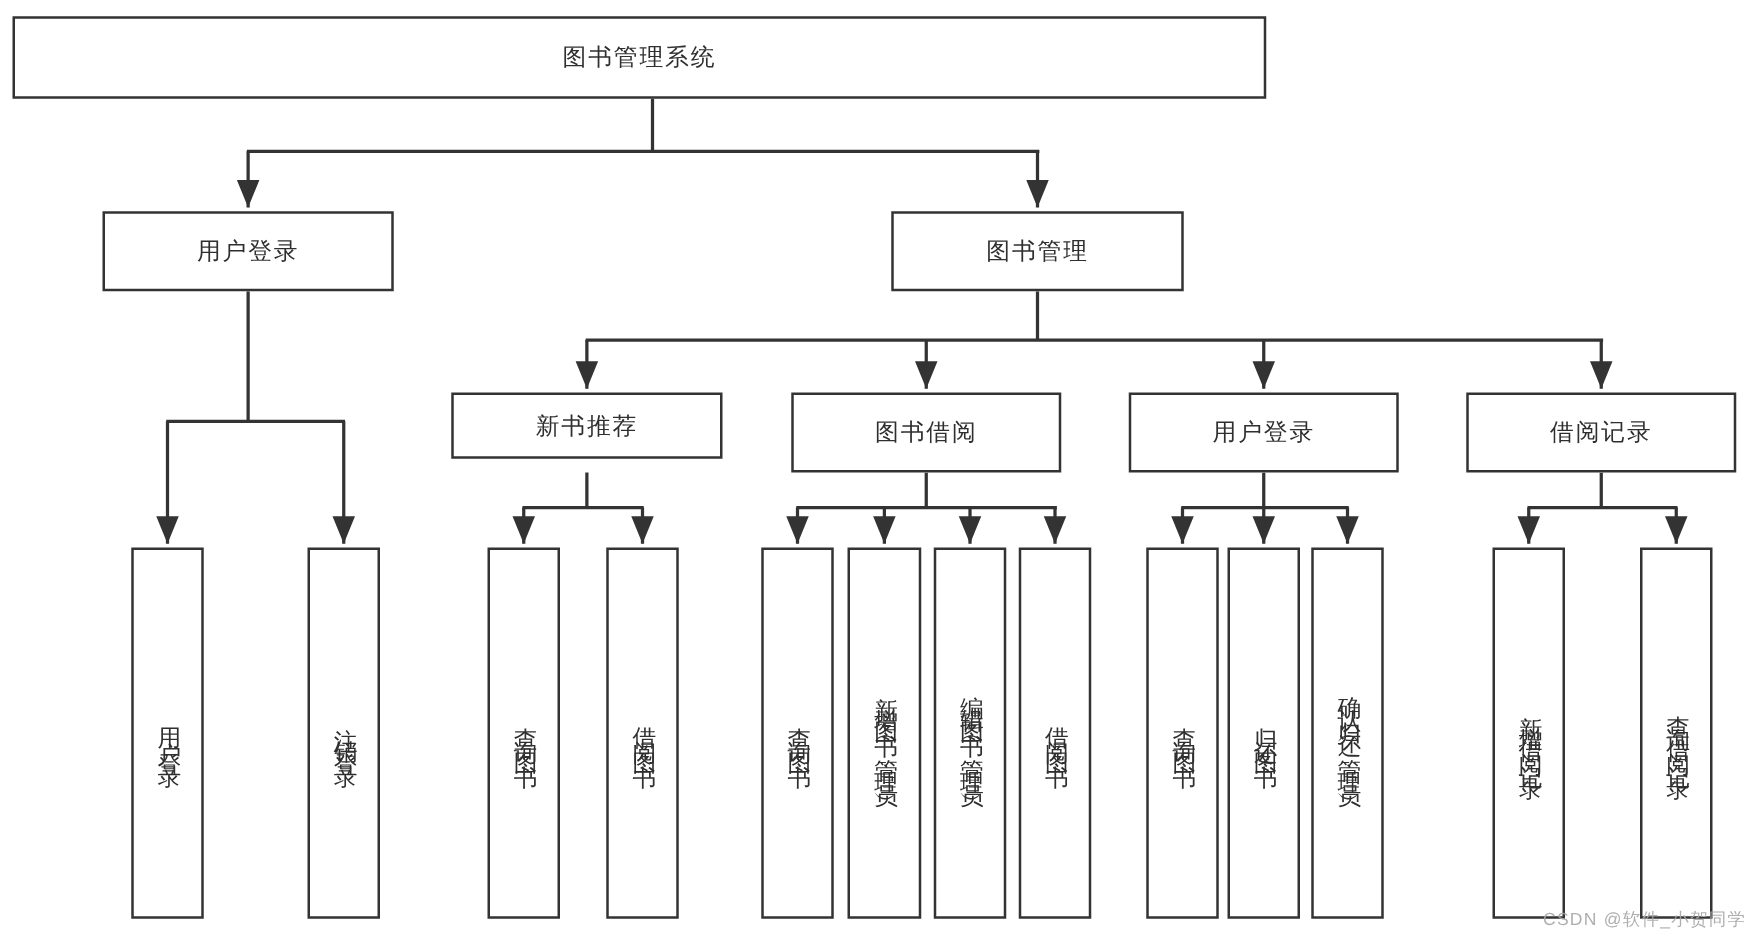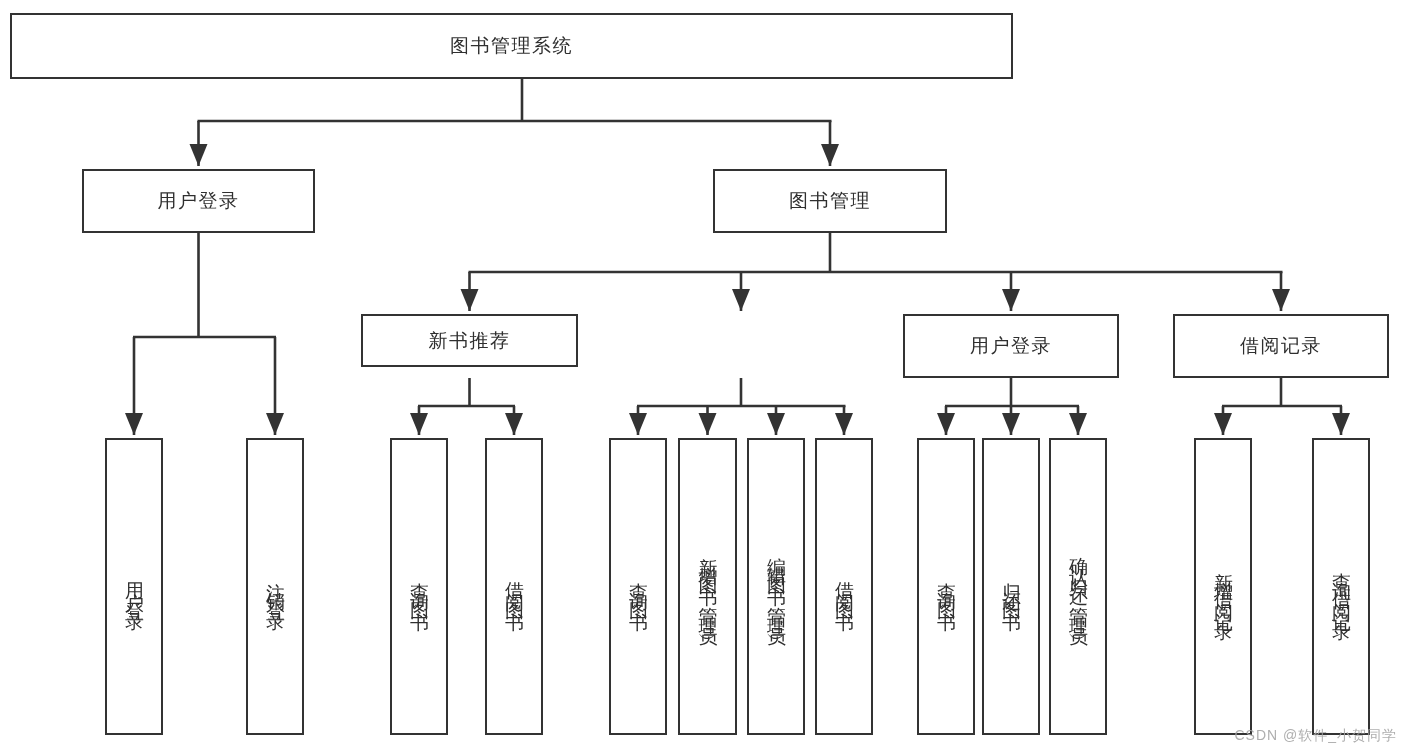--- a/index.html
+++ b/index.html
@@ -96,20 +96,23 @@
   <div class="node h" style="left:82px;top:169px;width:233px;height:64px">
     <span class="lbl">用户登录</span>
   </div>
   <div class="node h" style="left:713px;top:169px;width:234px;height:64px">
     <span class="lbl">图书管理</span>
   </div>
 
   <div class="node h" style="left:361px;top:314px;width:217px;height:53px">
     <span class="lbl">新书推荐</span>
   </div>
+  <div class="node h" style="left:633px;top:314px;width:216px;height:64px">
+    <span class="lbl">图书借阅</span>
+  </div>
   <div class="node h" style="left:903px;top:314px;width:216px;height:64px">
     <span class="lbl">用户登录</span>
   </div>
   <div class="node h" style="left:1173px;top:314px;width:216px;height:64px">
     <span class="lbl">借阅记录</span>
   </div>
 
   <div class="node leaf" style="left:105px;top:438px;width:58px;height:297px">
     <span class="lbl">用户登录</span>
   </div>

